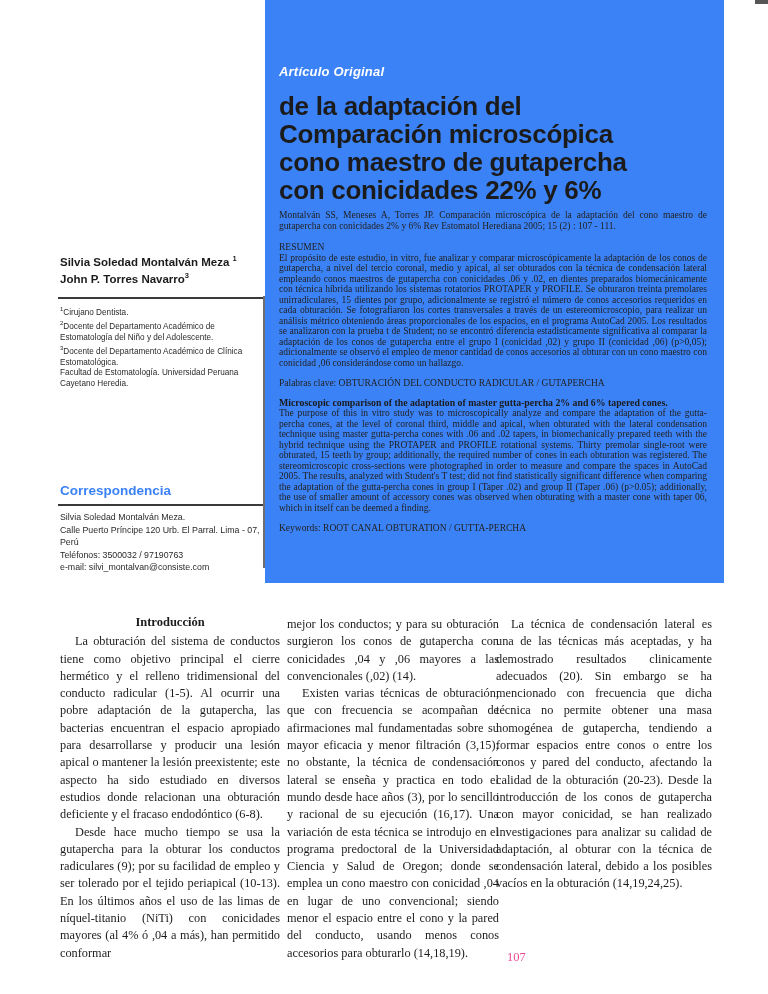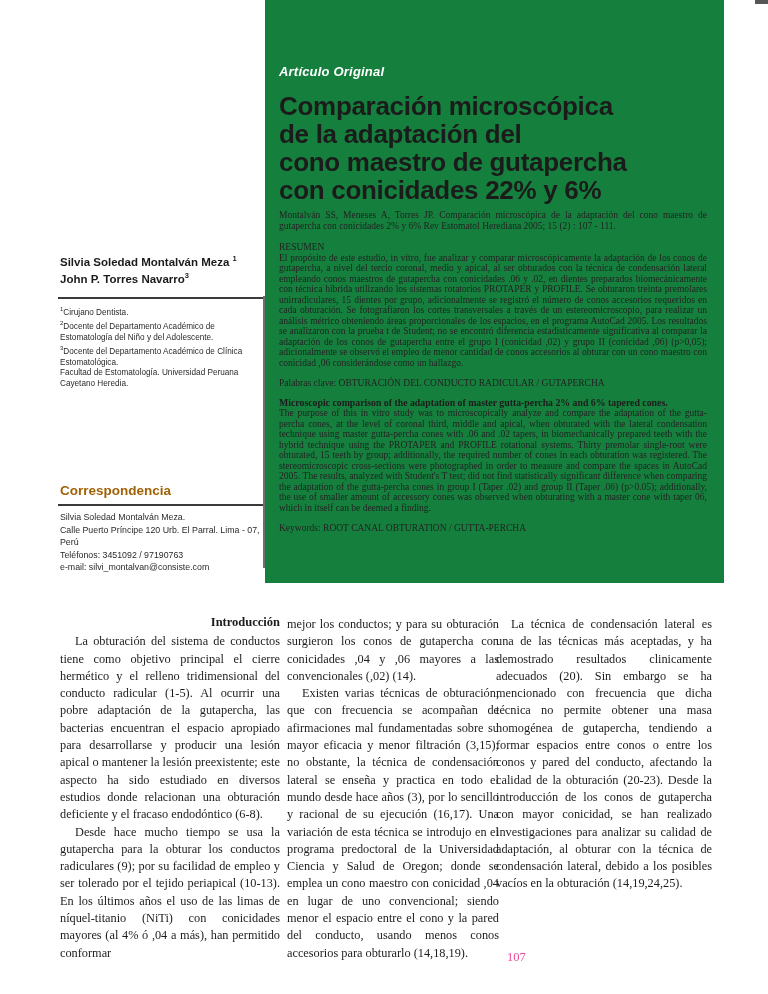--- a/index.html
+++ b/index.html
@@ -1,21 +1,21 @@
 <!DOCTYPE html>
 <html><head>
 <meta charset="utf-8">
 <style>
   html,body{margin:0;padding:0;}
   body{width:768px;height:994px;background:#ffffff;position:relative;overflow:hidden;
        font-family:"Liberation Serif", serif;color:#1f1f1f;}
   .page{position:absolute;inset:0;width:768px;height:994px;background:#fff;}
 
   
-  .band{position:absolute;left:265px;top:0;width:459px;height:583px;background:#15803d;
+  .band{position:absolute;left:265px;top:0;width:459px;height:583px;background:#3b82f6;
         box-sizing:border-box;padding:0 17px 0 14px;}
   .kicker{margin-top:64px;font-family:"Liberation Sans",sans-serif;font-weight:bold;
           font-style:italic;font-size:13px;color:#ffffff;letter-spacing:.2px;}
   .title{margin-top:13px;font-family:"Liberation Sans",sans-serif;font-weight:bold;
          font-size:26px;line-height:28px;color:#1b1b1b;letter-spacing:-.3px;}
   .citation{margin-top:6px;font-size:9.5px;line-height:11px;text-align:justify;color:#222;}
   .blocklabel{margin-top:10px;font-size:9.5px;line-height:10.5px;color:#222;}
   .absbody{font-size:9.5px;line-height:10.5px;text-align:justify;color:#222;}
   .kwline{margin-top:10px;font-size:9.5px;line-height:10.5px;color:#222;}
   .entitle{margin-top:9px;font-size:9.8px;line-height:10.5px;font-weight:bold;
@@ -27,50 +27,50 @@
            font-size:11.5px;line-height:14.5px;color:#1b1b1b;}
   .authors sup{font-size:7.5px;}
   .rule{position:absolute;left:58px;width:205px;height:2px;background:#3a3a3a;}
   .rule1{top:297px;}
   .rule2{top:504px;}
   .affil{position:absolute;left:60px;top:304px;width:201px;
          font-family:"Liberation Sans",sans-serif;font-size:8.2px;line-height:10.6px;color:#2a2a2a;}
   .affil .aff-item{margin:0;}
   .affil sup{font-size:6px;}
   .corr-head{position:absolute;left:60px;top:483px;width:205px;
-             font-family:"Liberation Sans",sans-serif;font-weight:bold;font-size:13.5px;color:#a16207;}
+             font-family:"Liberation Sans",sans-serif;font-weight:bold;font-size:13.5px;color:#3b82f6;}
   .corr-body{position:absolute;left:60px;top:511px;width:208px;
              font-family:"Liberation Sans",sans-serif;font-size:8.8px;line-height:12.5px;color:#2a2a2a;}
 
   
   .vline{position:absolute;left:263px;top:296px;width:1.5px;height:272px;background:#6e6e6e;}
   .corner-mark{position:absolute;left:755px;top:0;width:13px;height:4px;background:#565656;}
 
   
   .col{position:absolute;top:614px;font-size:12.3px;line-height:17.3px;text-align:justify;color:#1c1c1c;}
   .col1{left:60px;width:220px;}
   .col2{left:287px;width:212px;top:616px;}
   .col3{left:496px;width:216px;top:616px;}
-  .intro-head{font-weight:bold;font-size:12.5px;margin-bottom:2px;text-align:right;}
+  .intro-head{font-weight:bold;font-size:12.5px;margin-bottom:2px;text-align:center;}
   .para{margin:0;}
   .indent{text-indent:15px;}
 
   .pagenum{position:absolute;top:950px;left:507px;width:216px;
            font-size:12.5px;color:#ec4899;}
 </style>
 </head>
 <body>
 
 <div class="page">
 
   <div class="band">
     <div class="kicker">Artículo Original</div>
     <div class="title">
+      <div>de la adaptación del</div>
       <div>Comparación microscópica</div>
-      <div>de la adaptación del</div>
       <div>cono maestro de gutapercha</div>
       <div>con conicidades 22% y 6%</div>
     </div>
     <div class="citation">Montalván SS, Meneses A, Torres JP. Comparación microscópica de la adaptación del cono maestro de gutapercha con conicidades 2% y 6% Rev Estomatol Herediana 2005; 15 (2) : 107 - 111.</div>
     <div class="blocklabel">RESUMEN</div>
     <div class="absbody">El propósito de este estudio, in vitro, fue analizar y comparar microscópicamente la adaptación de los conos de gutapercha, a nivel del tercio coronal, medio y apical, al ser obturados con la técnica de condensación lateral empleando conos maestros de gutapercha con conicidades .06 y .02, en dientes preparados biomecánicamente con técnica híbrida utilizando los sistemas rotatorios PROTAPER  y PROFILE. Se obturaron treinta premolares unirradiculares, 15 dientes por grupo, adicionalmente se registró el número de conos accesorios requeridos en cada obturación. Se fotografiaron los cortes transversales a través de un estereomicroscopio, para realizar un análisis métrico obteniendo áreas proporcionales de los espacios, en el programa AutoCad 2005. Los resultados se analizaron con la prueba t de Student; no se encontró diferencia estadisticamente significativa al comparar la adaptación de los conos de gutapercha entre el grupo I (conicidad ,02) y grupo II (conicidad ,06) (p&gt;0,05); adicionalmente se observó el empleo de menor cantidad de conos accesorios al obturar con un cono maestro con conicidad ,06 considerándose como un hallazgo.</div>
     <div class="kwline">Palabras clave: OBTURACIÓN DEL CONDUCTO RADICULAR / GUTAPERCHA</div>
     <div class="entitle">Microscopic comparison of the adaptation of master gutta-percha 2% and 6% tapered cones.</div>
     <div class="absbody">The purpose of this in vitro study was to microscopically analyze and compare the adaptation of the gutta-percha cones, at the level of coronal third, middle and apical, when obturated with the lateral condensation technique using master gutta-percha cones with .06 and .02 tapers, in biomechanically prepared teeth with the hybrid technique using the PROTAPER and PROFILE rotational systems. Thirty premolar single-root were obturated, 15 teeth by group; additionally, the required number of cones in each obturation was registered. The stereomicroscopic cross-sections were photographed in order to measure and compare the spaces in AutoCad 2005. The results, analyzed with Student's T test; did not find statistically significant difference when comparing the adaptation of the gutta-percha cones in group I (Taper .02) and group II (Taper .06) (p&gt;0.05); additionally, the use of smaller amount of accessory cones was observed when obturating with a master cone with taper 06, which in itself can be deemed a finding.</div>
     <div class="kwline">Keywords: ROOT CANAL OBTURATION / GUTTA-PERCHA</div>
@@ -92,21 +92,21 @@
     <div class="aff-item"><sup>3</sup><span>Docente del Departamento Académico de Clínica Estomatológica.</span></div>
     <div class="aff-item"><span>Facultad de Estomatología. Universidad Peruana Cayetano Heredia.</span></div>
   </div>
 
   <div class="corr-head">Correspondencia</div>
   <div class="rule rule2"></div>
   <div class="corr-body">
     <div>Silvia Soledad Montalván Meza.</div>
     <div>Calle Puerto Príncipe 120 Urb. El Parral. Lima - 07,</div>
     <div>Perú</div>
-    <div>Teléfonos: 3451092 / 97190763</div>
+    <div>Teléfonos: 3500032 / 97190763</div>
     <div>e-mail: silvi_montalvan@consiste.com</div>
   </div>
 
   <div class="col col1">
     <div class="intro-head">Introducción</div>
     <p class="para indent">La obturación del sistema de conductos tiene como objetivo principal el cierre hermético y el relleno tridimensional del conducto radicular (1-5). Al ocurrir una pobre adaptación de la gutapercha, las bacterias encuentran el espacio apropiado para desarrollarse y producir una lesión apical o mantener la lesión preexistente; este aspecto ha sido estudiado en diversos estudios donde relacionan una obturación deficiente y el fracaso endodóntico (6-8).</p>
     <p class="para indent">Desde hace mucho tiempo se usa la gutapercha para la obturar los conductos radiculares (9); por su facilidad de empleo y ser tolerado por el tejido periapical (10-13). En los últimos años el uso de las limas de níquel-titanio (NiTi) con conicidades mayores (al 4% ó ,04 a más), han permitido conformar</p>
   </div>
 
   <div class="col col2">

